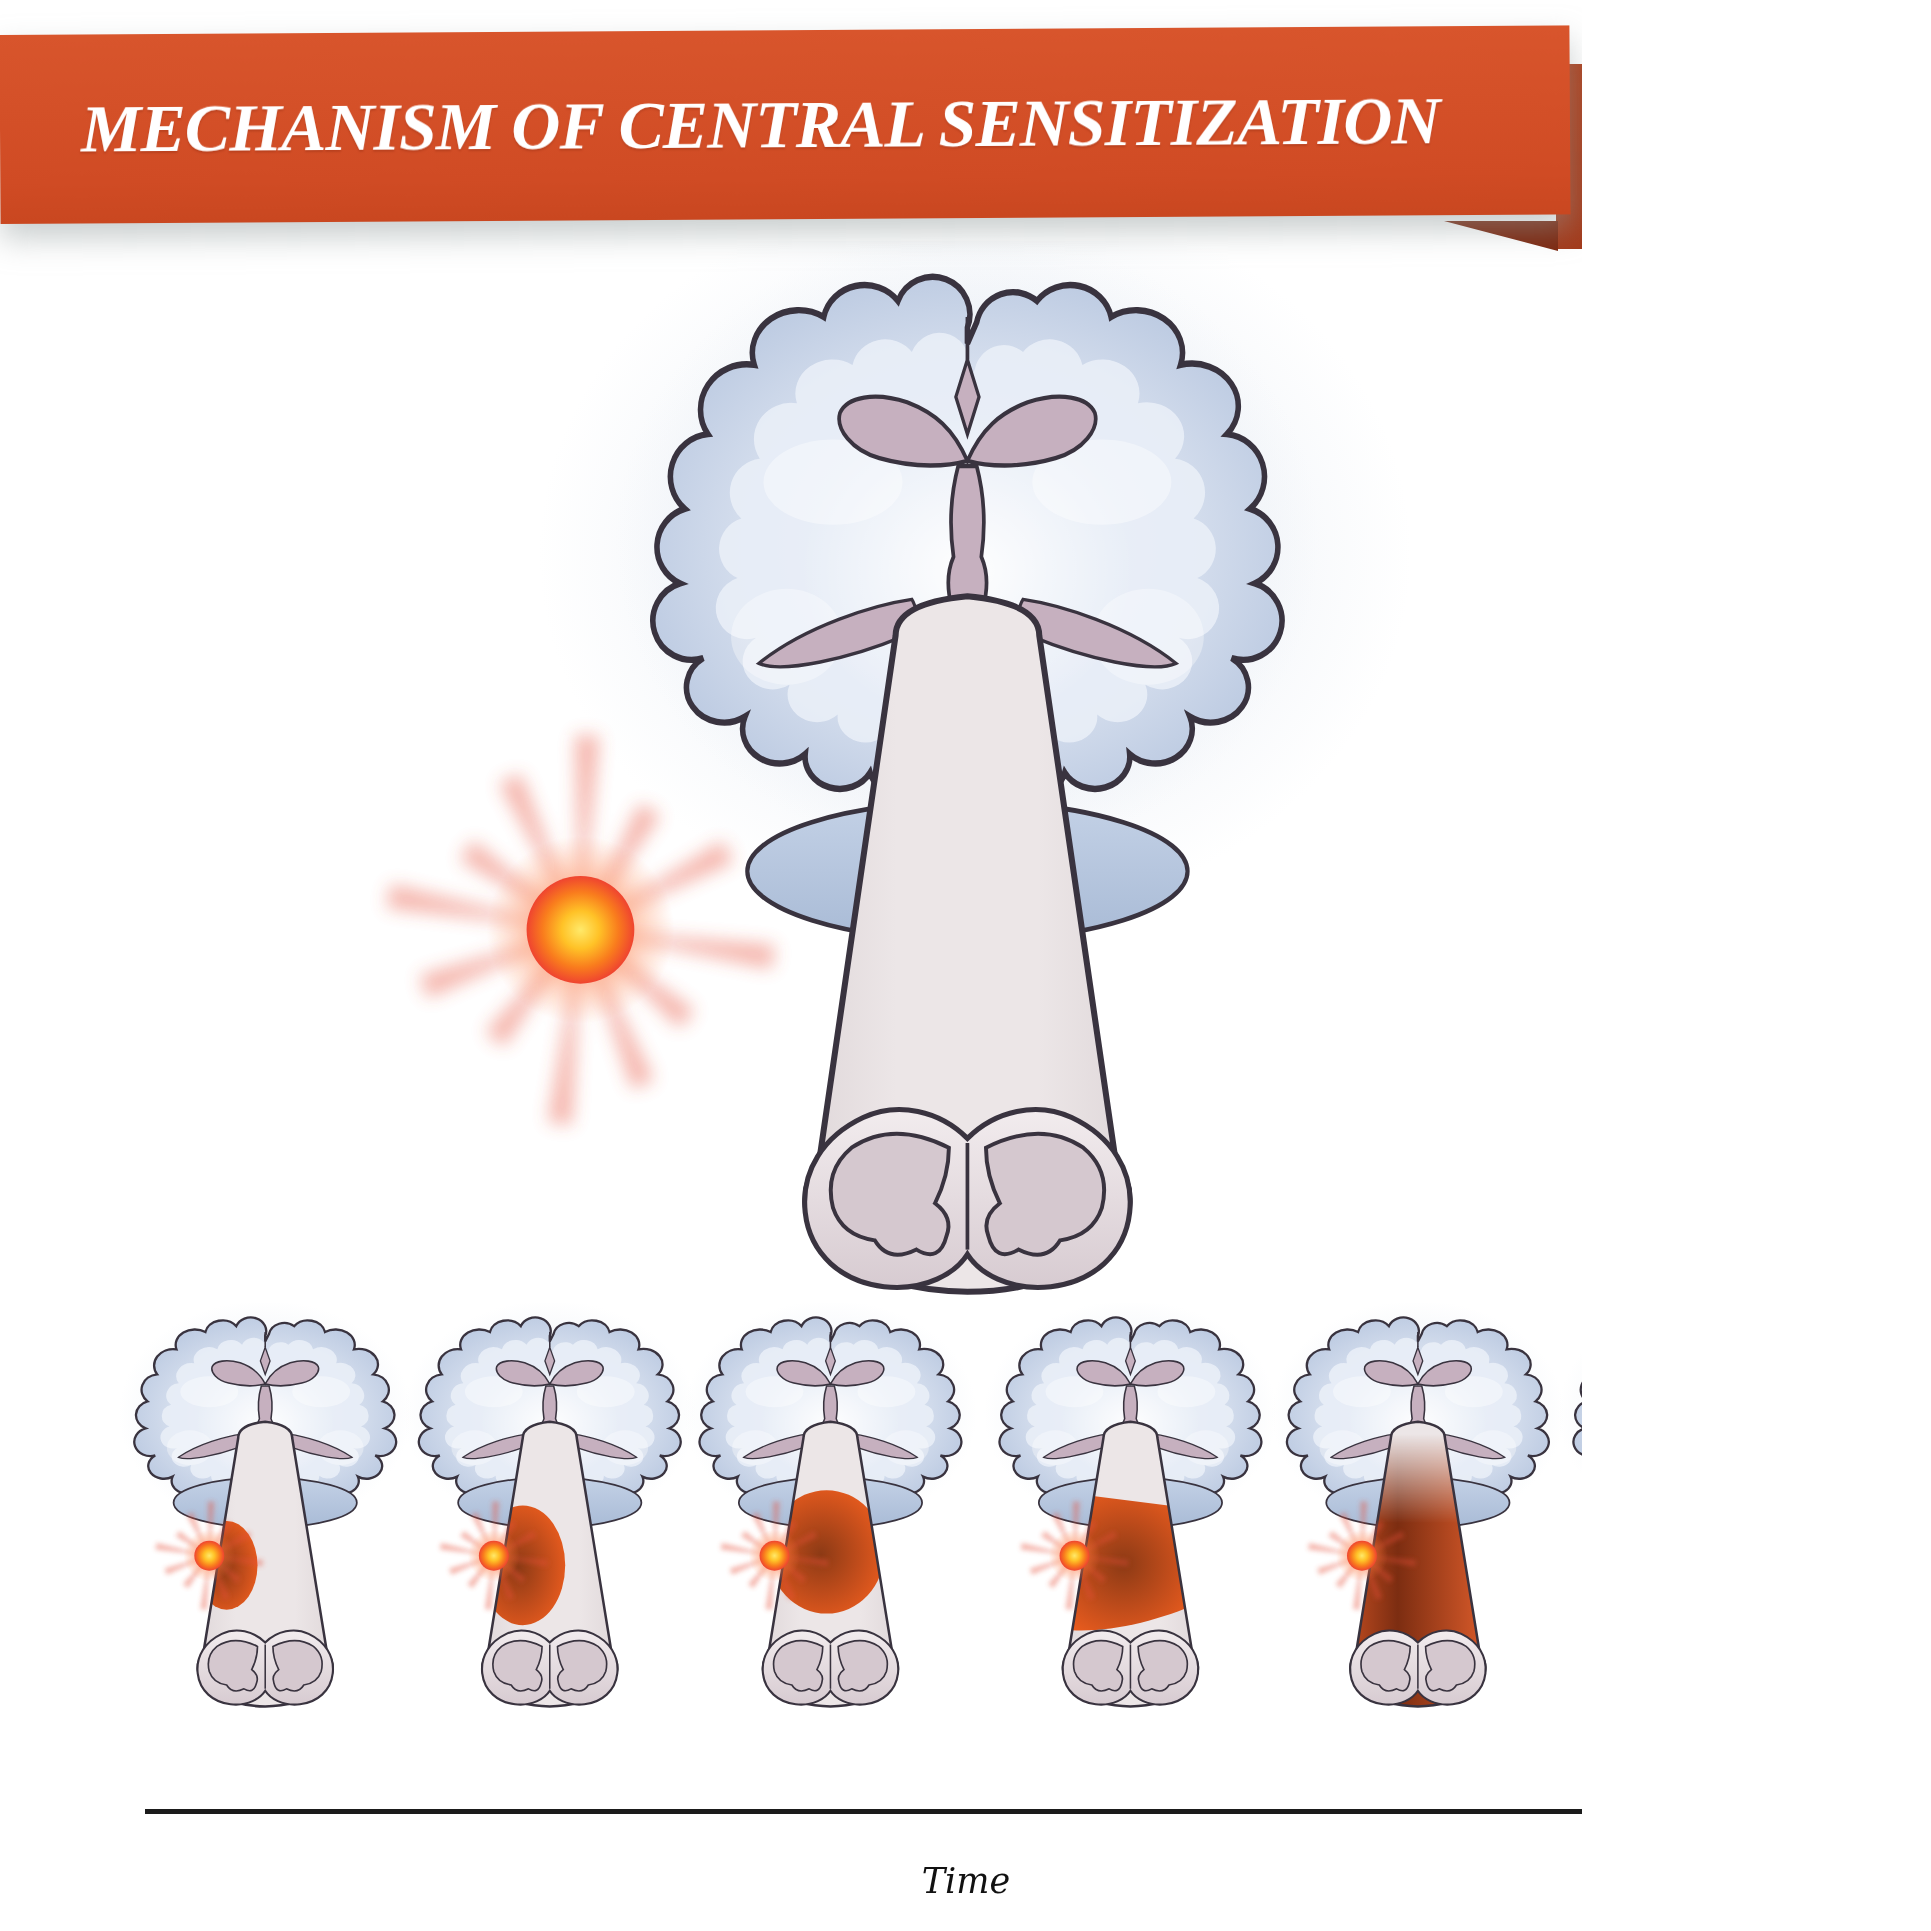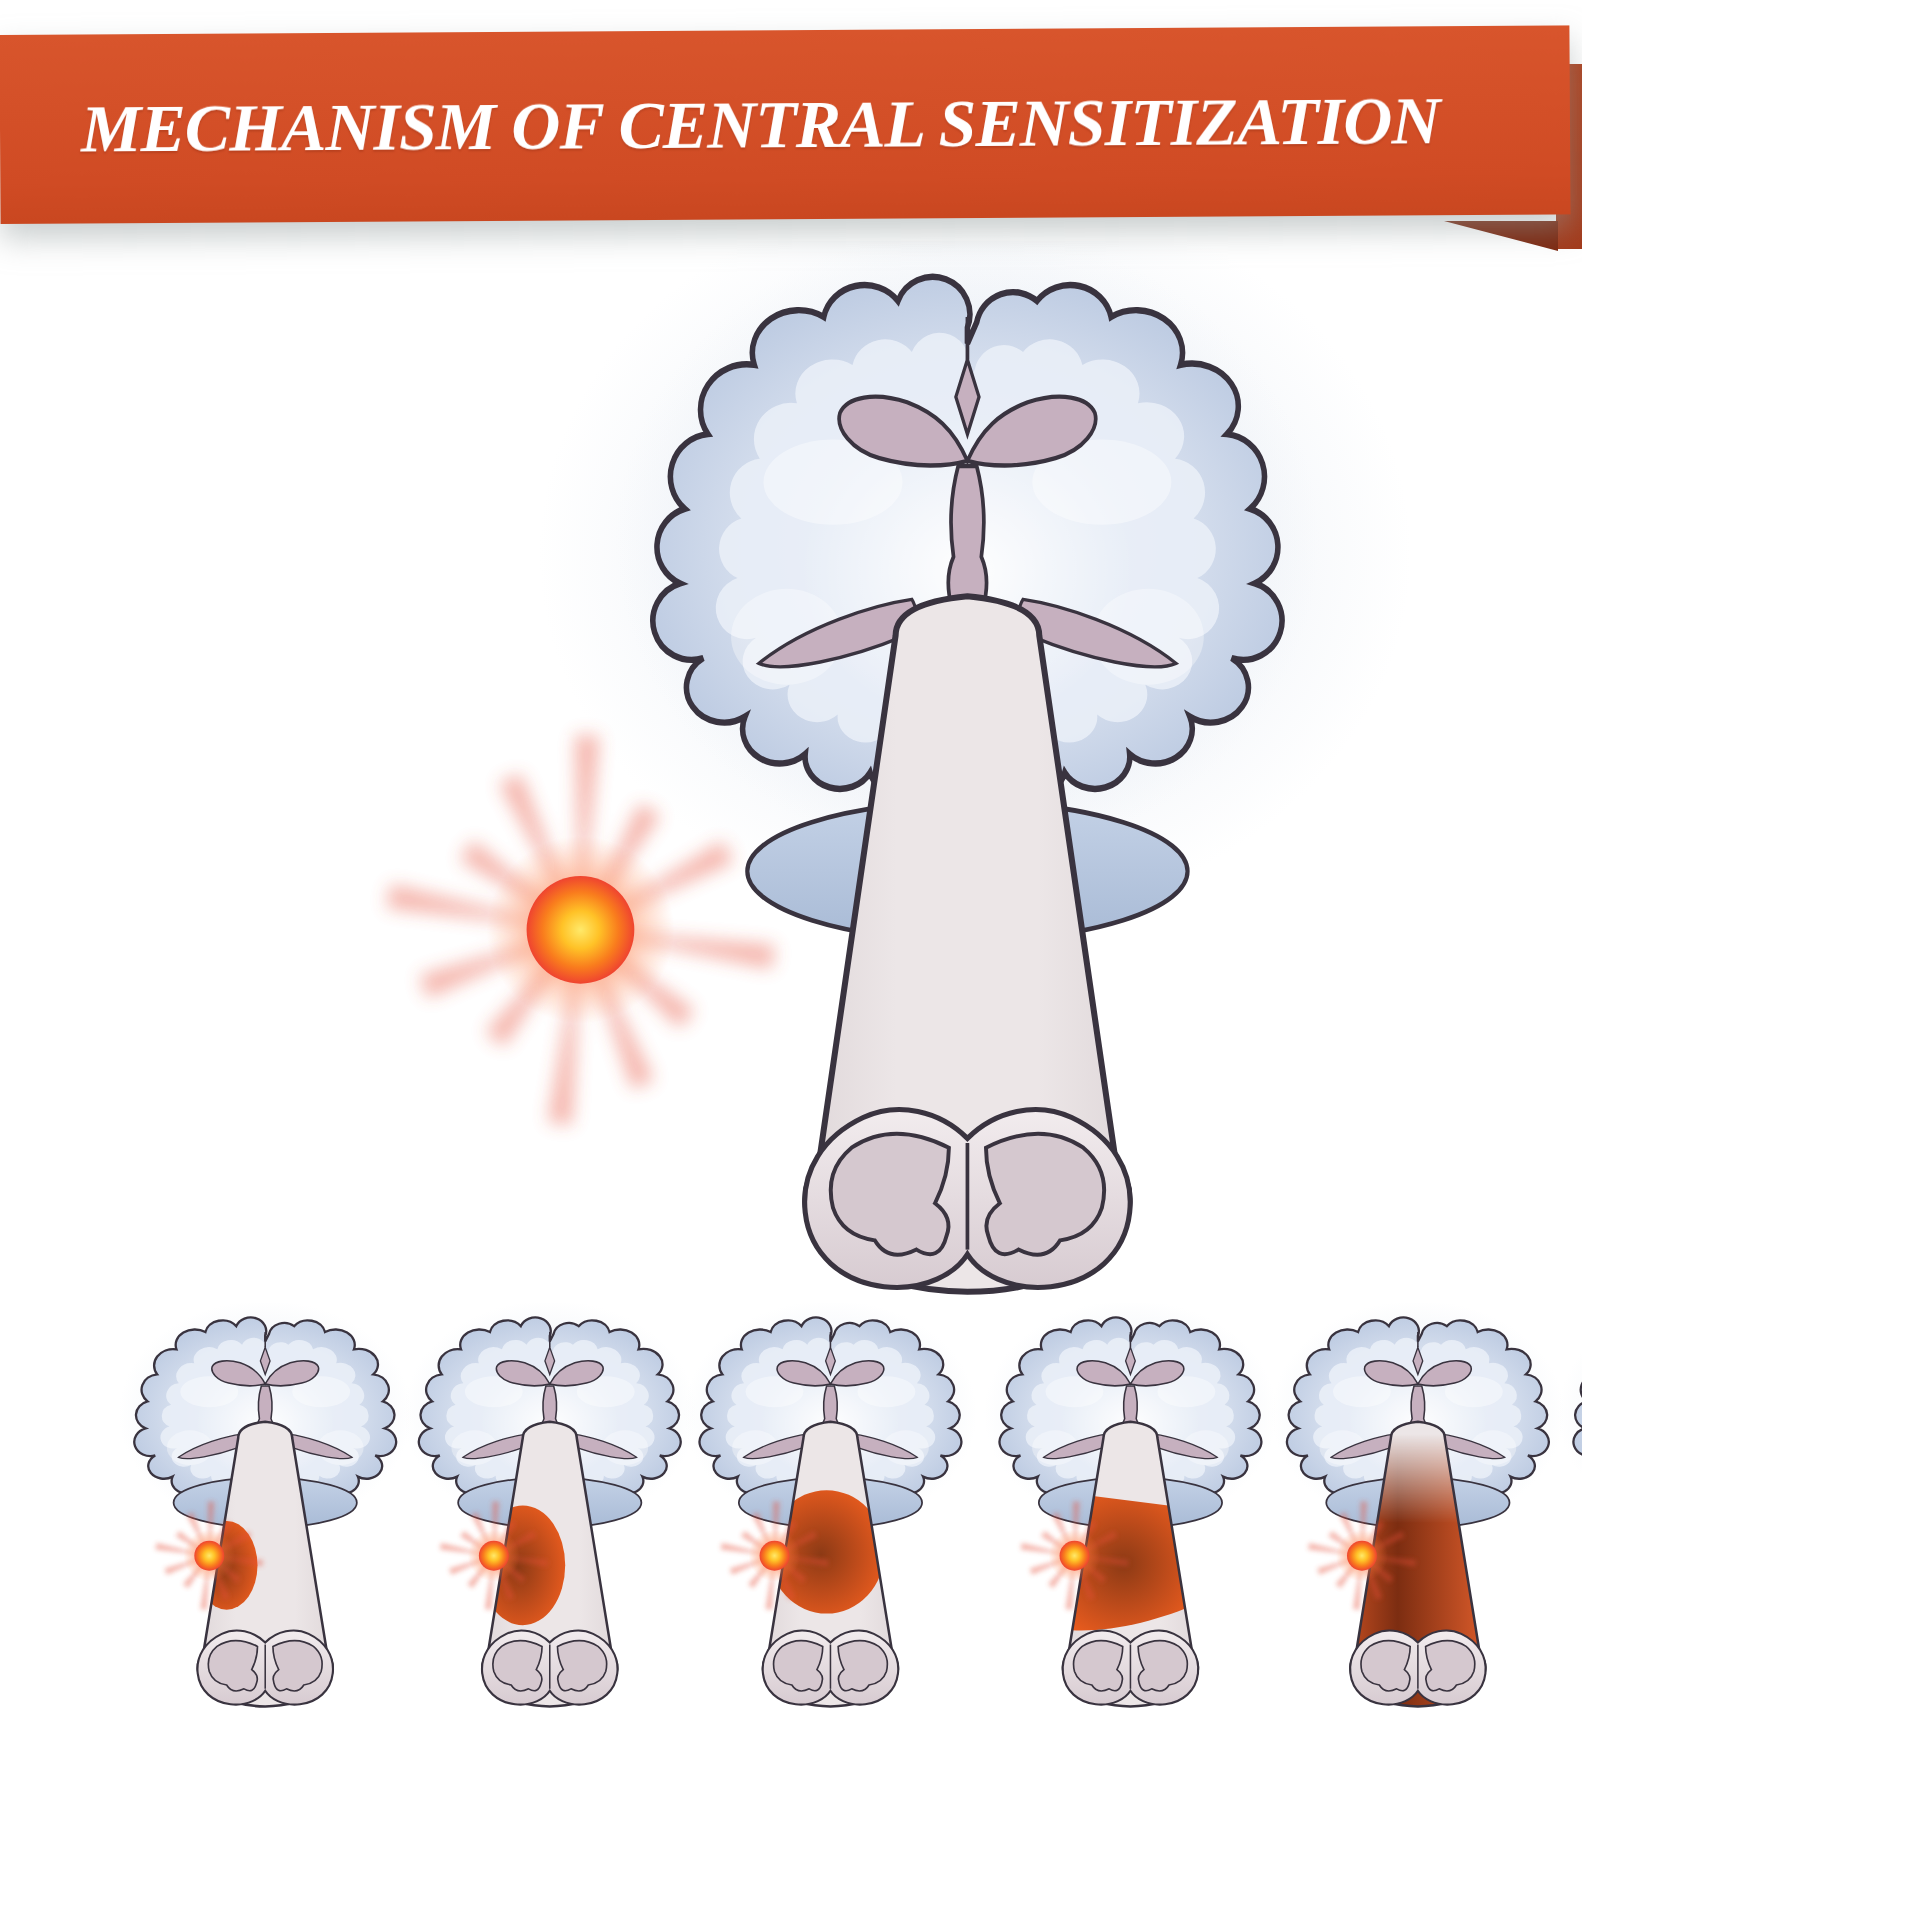--- a/index.html
+++ b/index.html
@@ -399,14 +399,19 @@
    C 72 366 62 351 45 343 C 30 336 12 340 0 352 Z" fill="url(#gCross)" stroke="#39333f" stroke-width="2.2"></path>
     <path d="M -8 356 Q -32 344 -50 356 Q -62 366 -58 382 Q -54 394 -40 396
    Q -34 406 -22 400 Q -12 406 -9 394 Q -6 386 -14 380 Q -8 368 -8 356 Z" fill="#d5c8cf" stroke="#39333f" stroke-width="1.7"></path>
     <path d="M -8 356 Q -32 344 -50 356 Q -62 366 -58 382 Q -54 394 -40 396
    Q -34 406 -22 400 Q -12 406 -9 394 Q -6 386 -14 380 Q -8 368 -8 356 Z" transform="scale(-1,1)" fill="#d5c8cf" stroke="#39333f" stroke-width="1.7"></path>
     <path d="M 0 354 L 0 400" stroke="#39333f" stroke-width="1.6"></path>
     <use href="#burst" transform="translate(-58,262) scale(1)"></use>
   </g>
     </svg>
 
+  <div class="time-axis">
+    <div class="time-line"></div>
+    <div class="time-head"></div>
+    <div class="time-label">Time</div>
+  </div>
 </div>
 
 
 </body></html>

